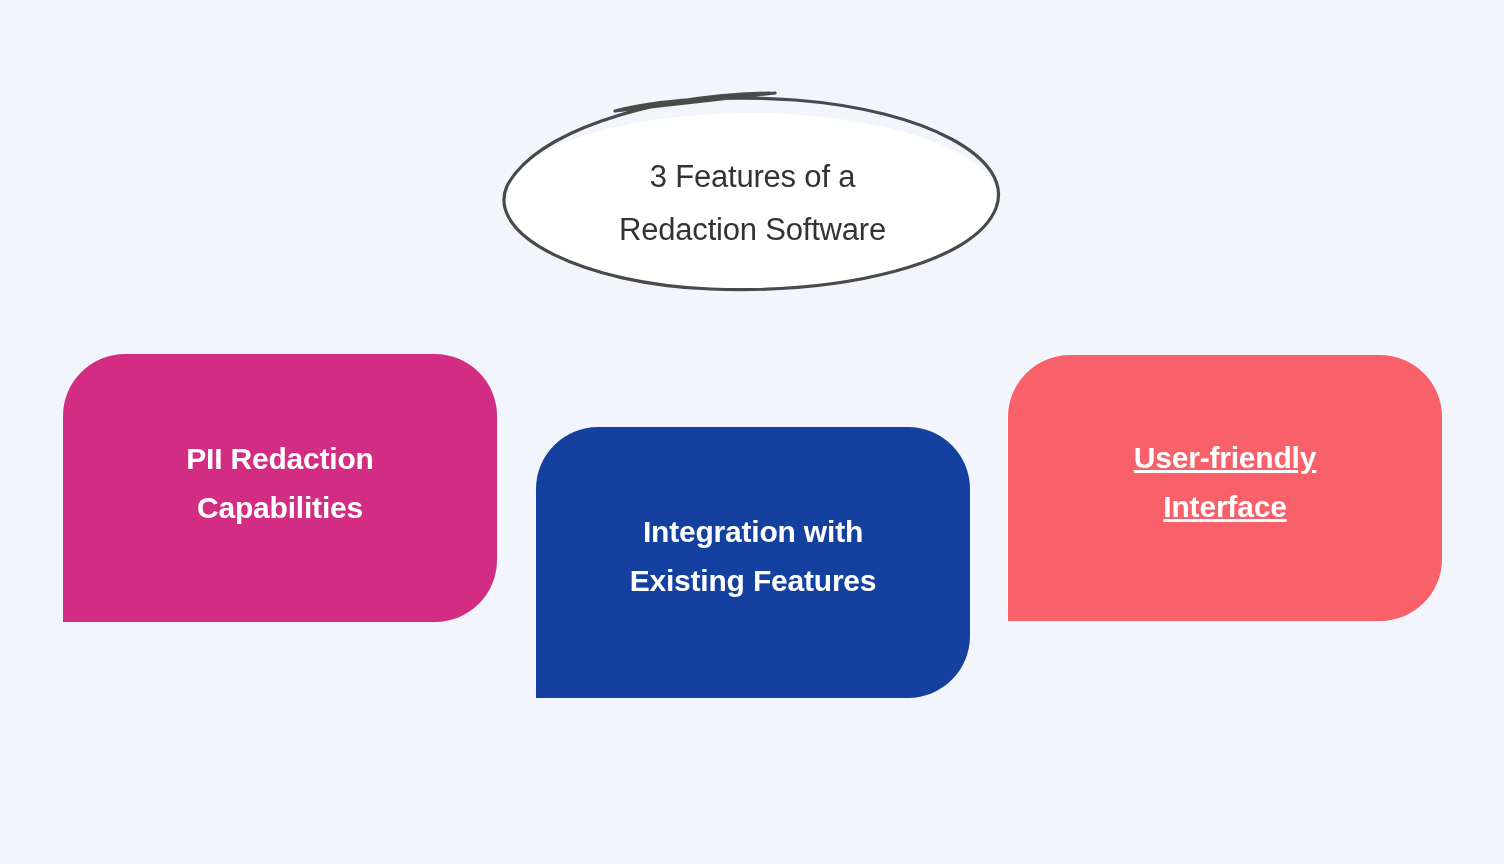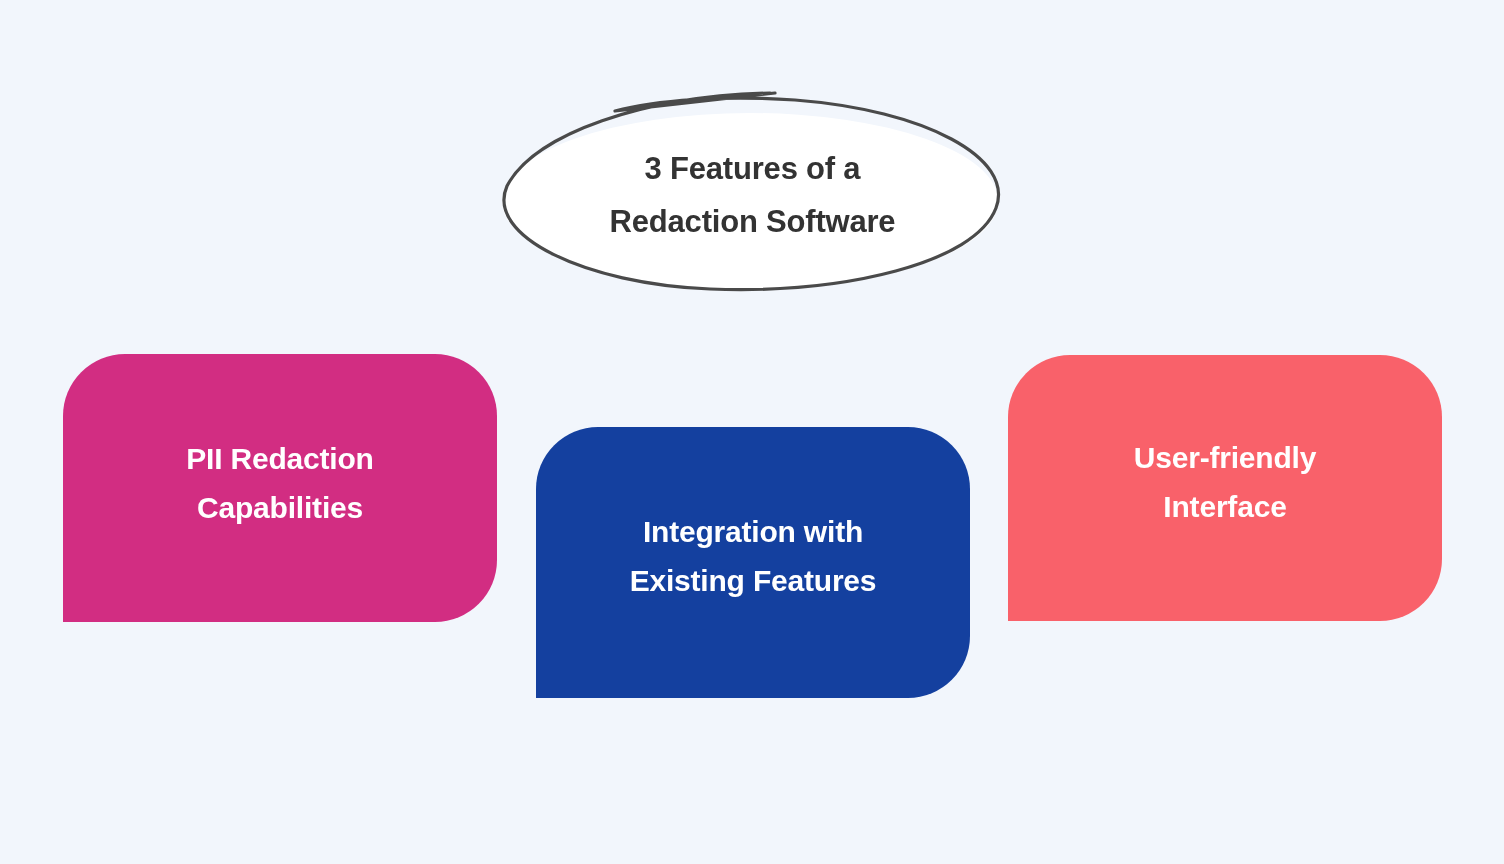--- a/index.html
+++ b/index.html
@@ -33,26 +33,26 @@
     position: absolute;
     left: 0;
     top: 0;
     width: 515px;
     height: 225px;
     overflow: visible;
   }
   .title-text {
     position: absolute;
     left: 40px;
-    top: 64px;
+    top: 72px;
     width: 435px;
     text-align: center;
     color: #333333;
     font-size: 31px;
-    font-weight: bold;
+    font-weight: normal;
     line-height: 1.72;
     letter-spacing: -0.2px;
     white-space: pre-line;
   }
 
   
   .card {
     position: absolute;
     display: flex;
     align-items: center;
@@ -93,21 +93,21 @@
   .card-blue .card-label { transform: translateY(-6px); }
 
   .card-coral {
     left: 1008px;
     top: 355px;
     width: 434px;
     height: 266px;
     background: #f9616a;
     padding: 0 40px;
   }
-  .card-coral .card-label { transform: translateY(-5px); }
+  .card-coral .card-label { transform: translateY(-5px); text-decoration: underline; }
 </style>
 </head>
 <body>
 
 <div id="infographic">
 
   <div class="title-bubble">
     <svg viewBox="0 0 515 225" xmlns="http://www.w3.org/2000/svg">
 
       <ellipse cx="255" cy="123" rx="248" ry="88" fill="#ffffff" stroke="none"></ellipse>

